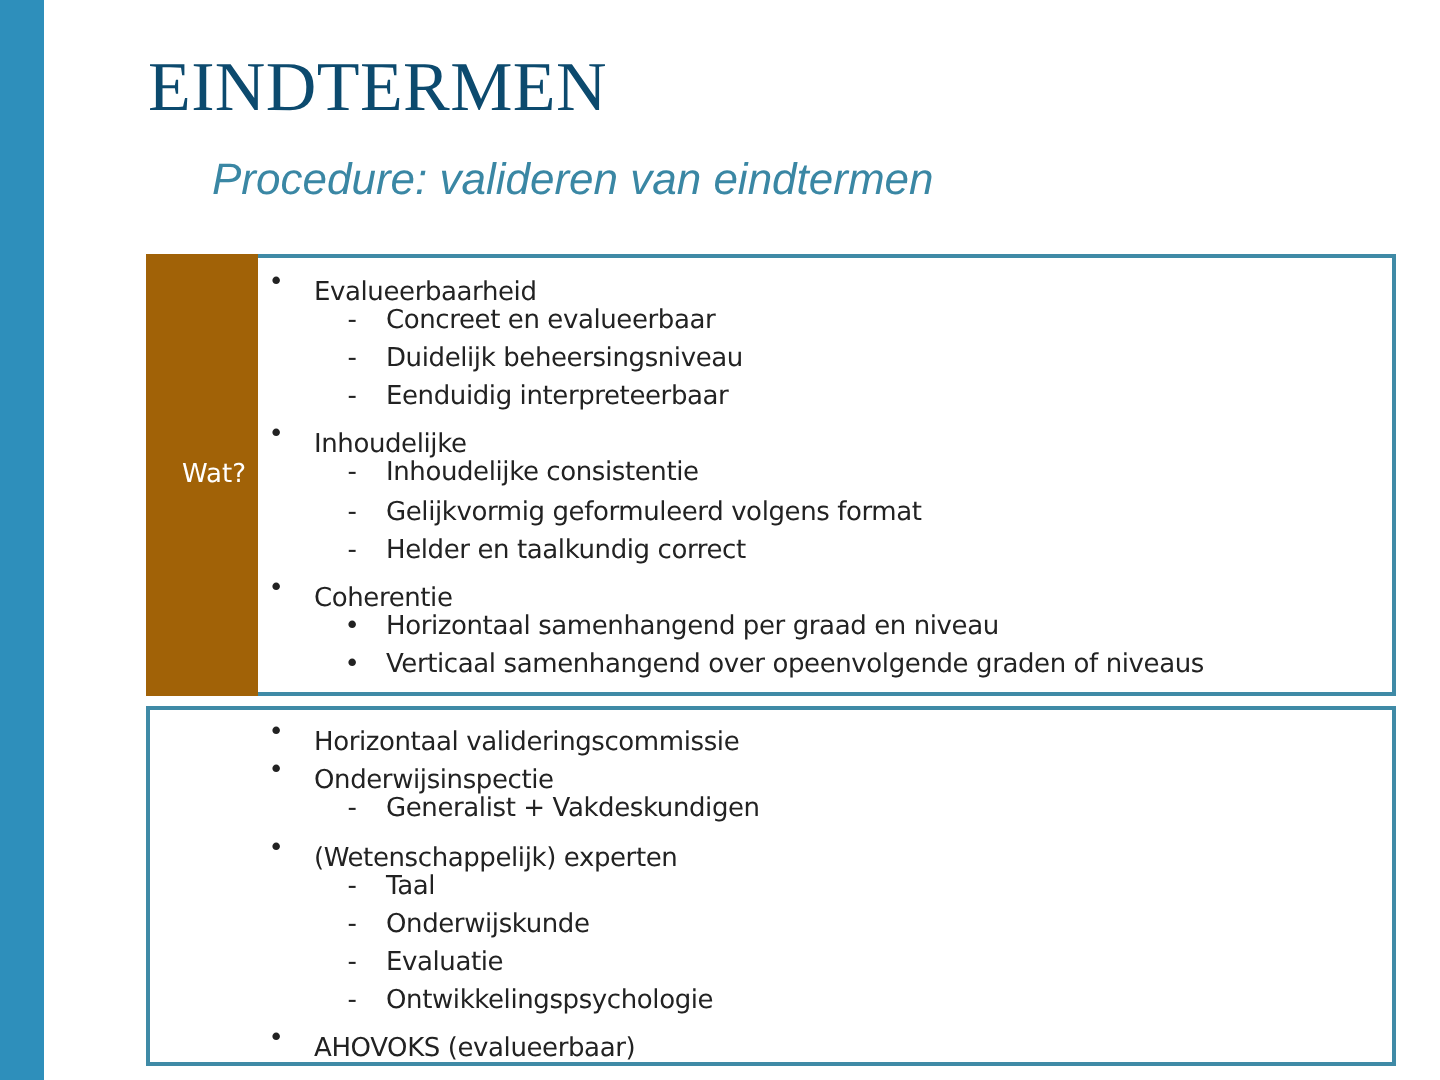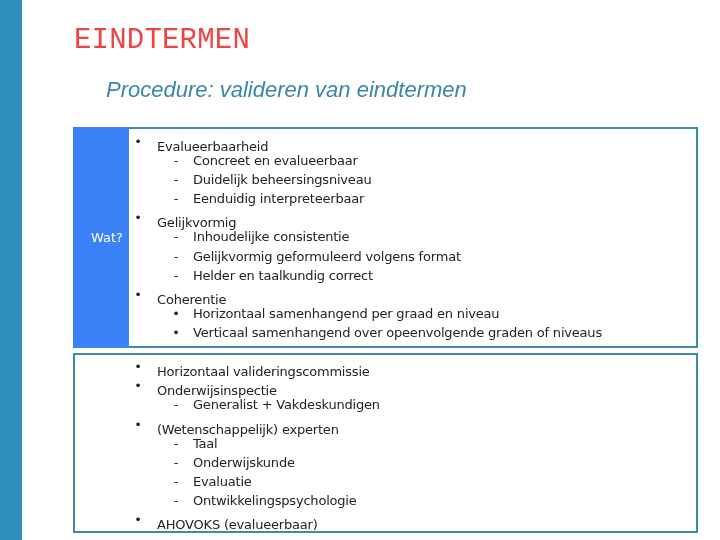--- a/index.html
+++ b/index.html
@@ -19,23 +19,23 @@
       left: 0;
       top: 0;
       width: 22px;
       height: 540px;
       background: #2e8fbb;
     }
     .slide-title {
       position: absolute;
       left: 74px;
       top: 24px;
-      font-size: 29px;
-      color: #ef4444;
-      font-family: Liberation Mono, monospace;
+      font-size: 35px;
+      color: #0c4a6e;
+      font-family: Liberation Serif, serif;
       letter-spacing: 0.2px;
       white-space: nowrap;
     }
     .slide-subtitle {
       position: absolute;
       left: 74px;
       top: 77px;
       font-size: 22px;
       font-style: italic;
       color: #3a87a4;
@@ -52,21 +52,21 @@
       background: #ffffff;
     }
     .row-wat { top: 127px; height: 221px; }
     .row-wie { top: 353px; height: 180px; }
     .label-cell {
       position: absolute;
       left: -2px;
       top: -2px;
       bottom: -2px;
       width: 56px;
-      background: #3b82f6;
+      background: #a16207;
       color: #ffffff;
       font-family: "DejaVu Sans", sans-serif;
       font-size: 13px;
       display: flex;
       align-items: center;
       justify-content: flex-end;
       padding-right: 6px;
       box-sizing: border-box;
       padding-left: 34px;
     }
@@ -121,21 +121,21 @@
     <div class="line lvl2" style="top:41px">
       <span class="marker">-</span>
       <span class="txt">Duidelijk beheersingsniveau</span>
     </div>
     <div class="line lvl2" style="top:60px">
       <span class="marker">-</span>
       <span class="txt">Eenduidig interpreteerbaar</span>
     </div>
     <div class="line lvl1" style="top:79px">
       <span class="marker">•</span>
-      <span class="txt">Gelijkvormig</span>
+      <span class="txt">Inhoudelijke</span>
     </div>
     <div class="line lvl2" style="top:98px">
       <span class="marker">-</span>
       <span class="txt">Inhoudelijke consistentie</span>
     </div>
     <div class="line lvl2" style="top:118px">
       <span class="marker">-</span>
       <span class="txt">Gelijkvormig geformuleerd volgens format</span>
     </div>
     <div class="line lvl2" style="top:137px">

